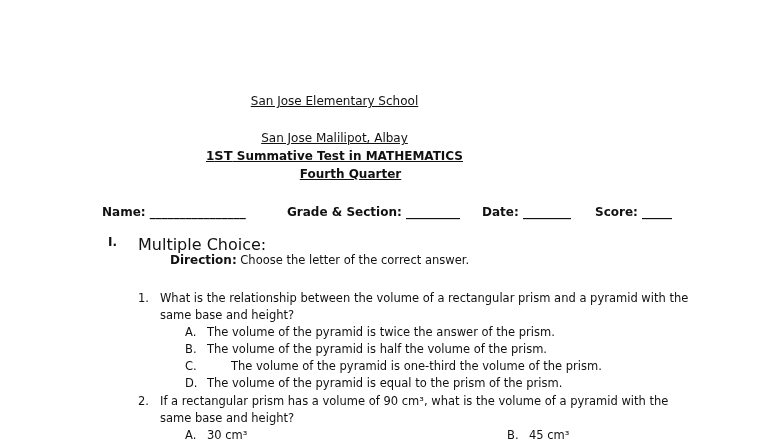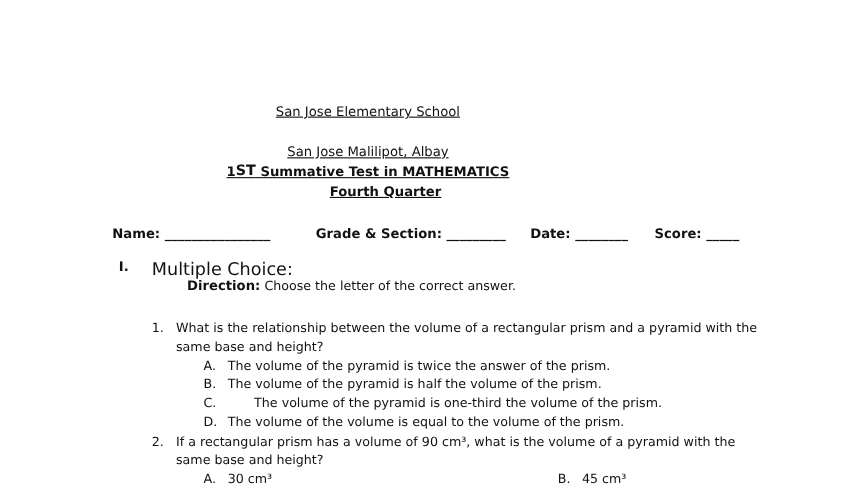--- a/index.html
+++ b/index.html
@@ -88,21 +88,21 @@
     <div>
       <div class="abs opt-letter" style="top:342px; left:185px;">B.</div>
       <div class="abs opt-text" style="top:342px; left:207px;">The volume of the pyramid is half the volume of the prism.</div>
     </div>
     <div>
       <div class="abs opt-letter" style="top:359px; left:185px;">C.</div>
       <div class="abs opt-text" style="top:359px; left:207px;margin-left:24px;">The volume of the pyramid is one-third the volume of the prism.</div>
     </div>
     <div>
       <div class="abs opt-letter" style="top:376px; left:185px;">D.</div>
-      <div class="abs opt-text" style="top:376px; left:207px;">The volume of the volume is equal to the volume of the prism.</div>
+      <div class="abs opt-text" style="top:376px; left:207px;">The volume of the pyramid is equal to the prism of the prism.</div>
     </div>
   </div>
 
   <div>
     <div class="abs q-num" style="top:394px; left:138px;">2.</div>
     <div class="abs q-text" style="top:394px; left:160px;">If a rectangular prism has a volume of 90 cm³, what is the volume of a pyramid with the</div>
     <div class="abs q-text" style="top:411px; left:160px;">same base and height?</div>
 
     <div>
       <div class="abs opt-letter" style="top:428px; left:185px;">A.</div>

